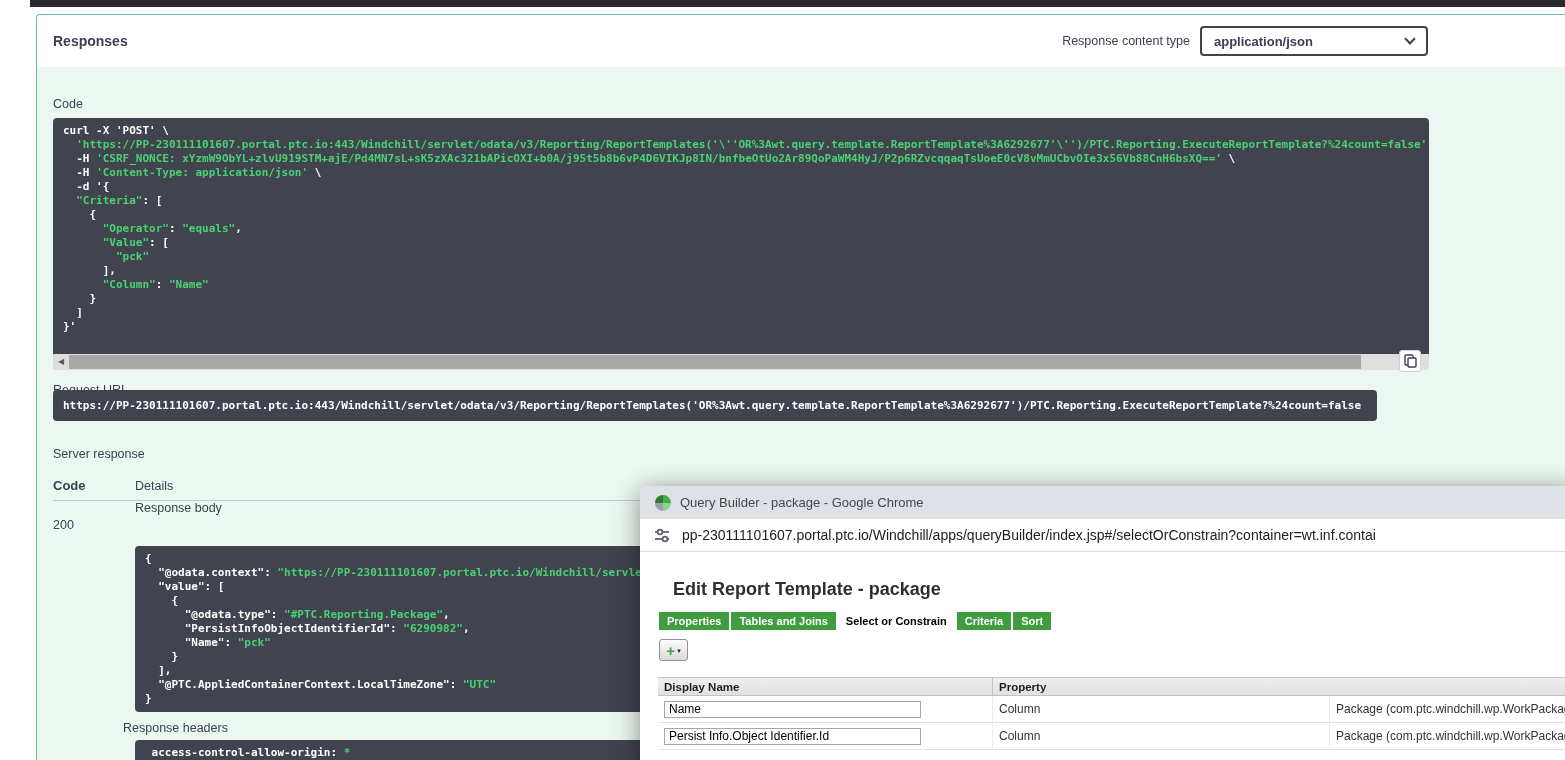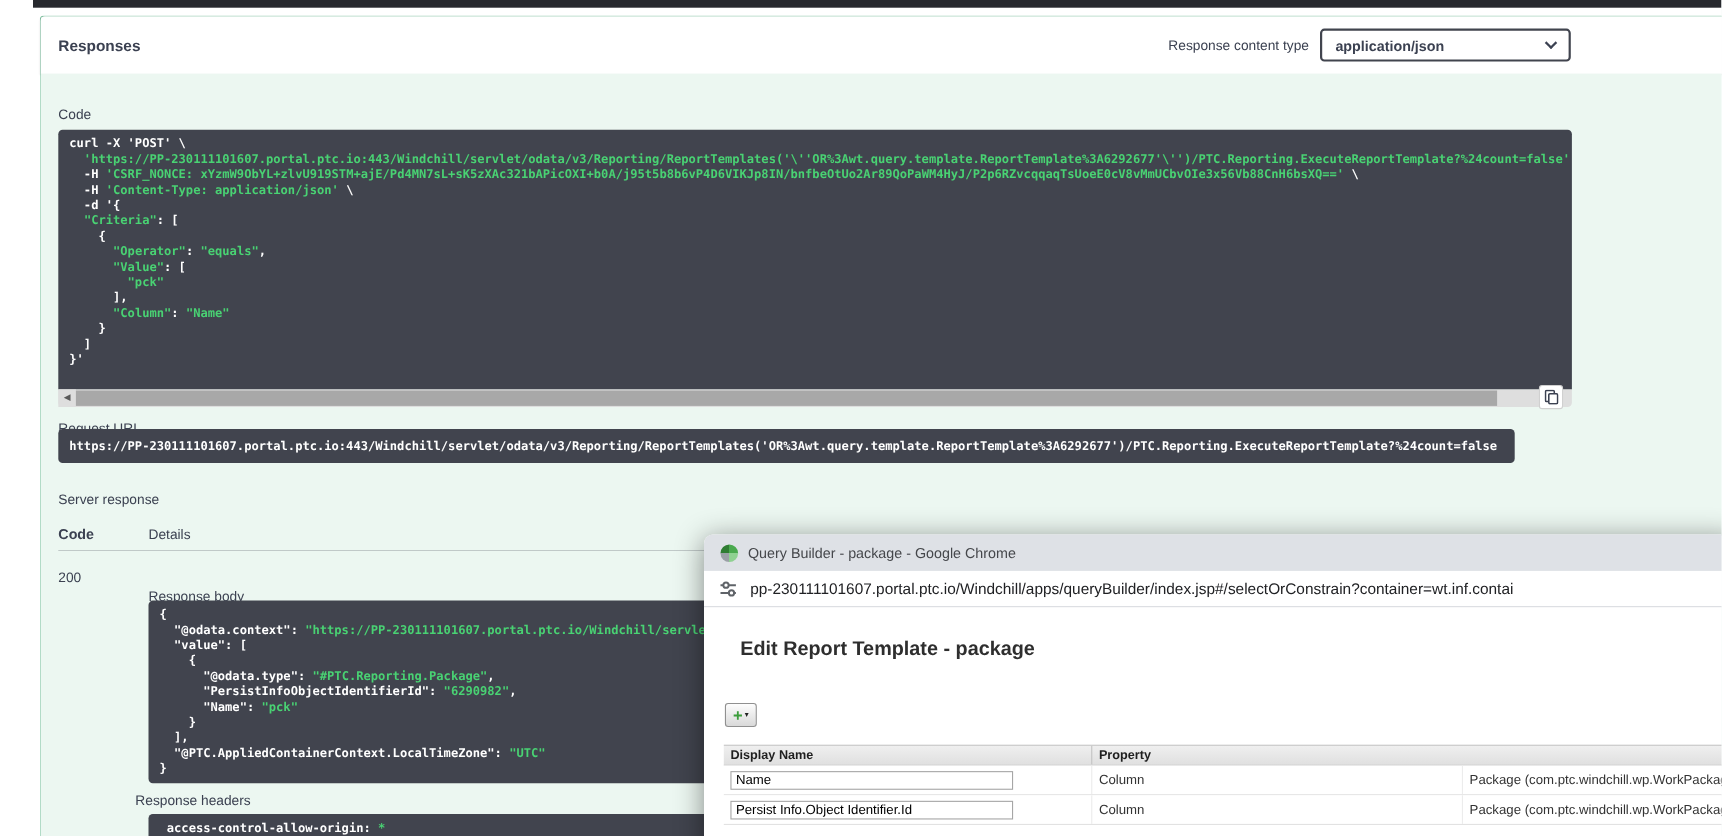--- a/index.html
+++ b/index.html
@@ -141,21 +141,21 @@
     <div class="dark-block request-url-bar">https://PP-230111101607.portal.ptc.io:443/Windchill/servlet/odata/v3/Reporting/ReportTemplates('OR%3Awt.query.template.ReportTemplate%3A6292677')/PTC.Reporting.ExecuteReportTemplate?%24count=false</div>
 
     <span class="sw-label" style="left:16px; top:380px;">Server response</span>
 
     <span class="sw-label bold" style="left:16px; top:411px;">Code</span>
     <span class="sw-label" style="left:98px; top:412px;">Details</span>
     <div class="cd-underline"></div>
 
     <span class="sw-label" style="left:16px; top:451px;">200</span>
 
-    <span class="sw-label" style="left:98px; top:468px;text-align:right;">Response body</span>
+    <span class="sw-label" style="left:98px; top:434px;text-align:right;">Response body</span>
     <div class="dark-block resp-body-block">
         <div class="code-line"><span class="seg-w">{</span></div>
         <div class="code-line"><span class="seg-w">  "@odata.context": </span><span class="seg-g">"https://PP-230111101607.portal.ptc.io/Windchill/servlet</span></div>
         <div class="code-line"><span class="seg-w">  "value": [</span></div>
         <div class="code-line"><span class="seg-w">    {</span></div>
         <div class="code-line"><span class="seg-w">      "@odata.type": </span><span class="seg-g">"#PTC.Reporting.Package"</span><span class="seg-w">,</span></div>
         <div class="code-line"><span class="seg-w">      "PersistInfoObjectIdentifierId": </span><span class="seg-g">"6290982"</span><span class="seg-w">,</span></div>
         <div class="code-line"><span class="seg-w">      "Name": </span><span class="seg-g">"pck"</span></div>
         <div class="code-line"><span class="seg-w">    }</span></div>
         <div class="code-line"><span class="seg-w">  ],</span></div>
@@ -183,20 +183,27 @@
       <line x1="3" y1="7" x2="17" y2="7" stroke="#5f6368" stroke-width="1.8"></line>
       <circle cx="8" cy="7" r="2.4" fill="#fff" stroke="#5f6368" stroke-width="1.8"></circle>
       <line x1="3" y1="14" x2="17" y2="14" stroke="#5f6368" stroke-width="1.8"></line>
       <circle cx="13" cy="14" r="2.4" fill="#fff" stroke="#5f6368" stroke-width="1.8"></circle>
     </svg>
     <span class="url-text">pp-230111101607.portal.ptc.io/Windchill/apps/queryBuilder/index.jsp#/selectOrConstrain?container=wt.inf.contai</span>
   </div>
 
   <div class="page-title">Edit Report Template - package</div>
 
+  <div class="tab-bar">
+    <span class="qb-tab">Properties</span>
+    <span class="qb-tab">Tables and Joins</span>
+    <span class="qb-tab active">Select or Constrain</span>
+    <span class="qb-tab">Criteria</span>
+    <span class="qb-tab">Sort</span>
+  </div>
 
   <div class="add-button">
     <span class="plus">+</span>
     <span class="caret">▾</span>
   </div>
 
   <div class="qb-table">
     <div class="qb-header-row">
       <span class="qb-hcell c1">Display Name</span>
       <span class="qb-hcell c3">Property</span>

